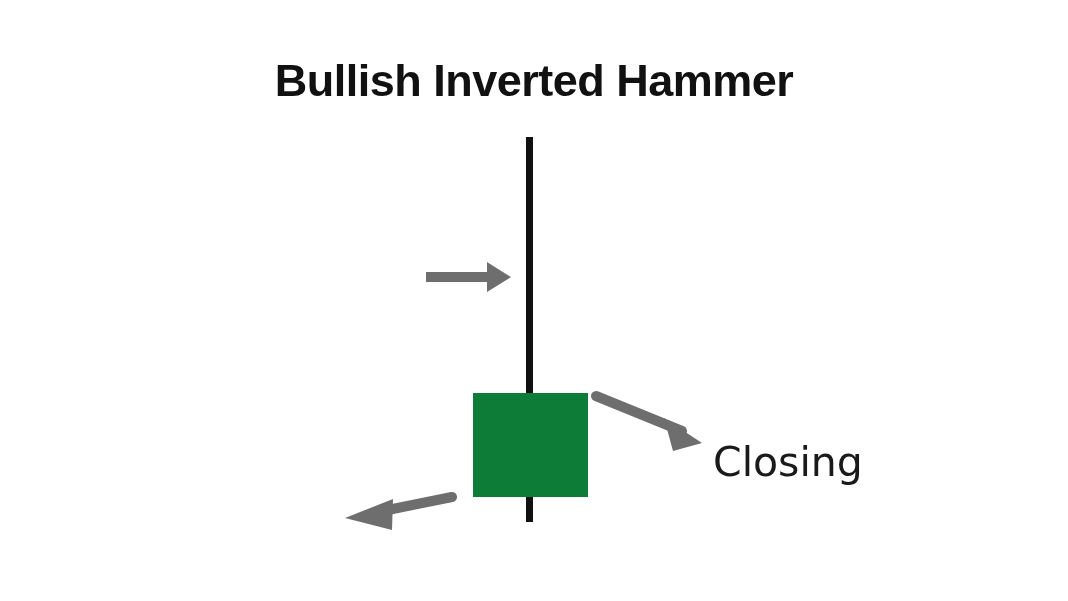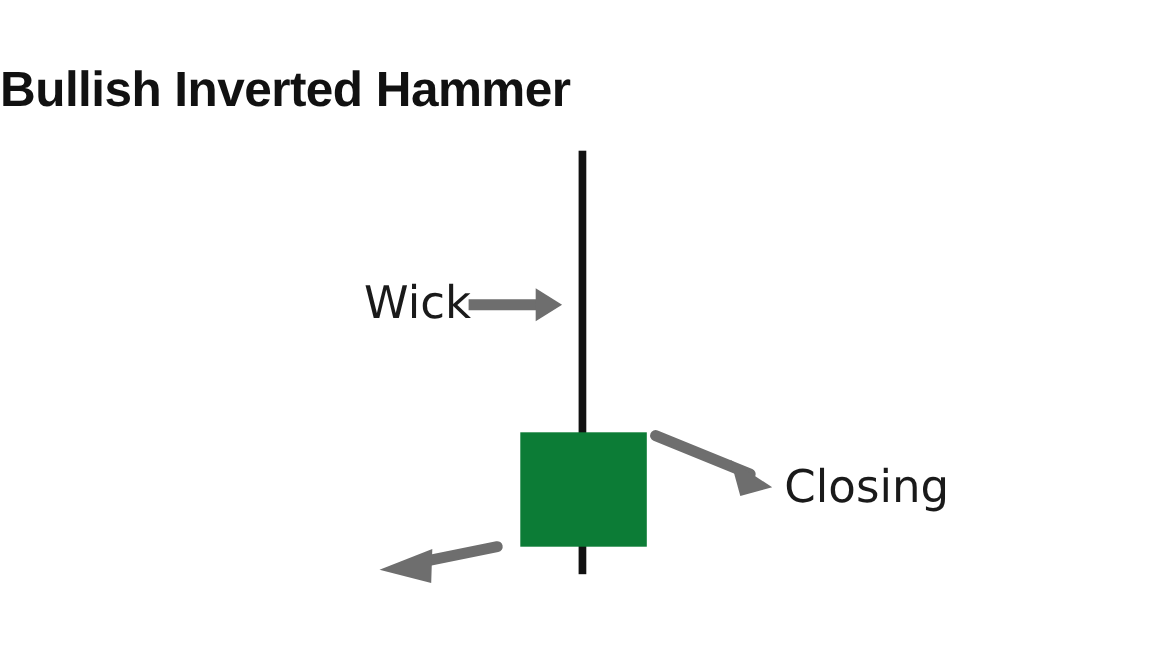--- a/index.html
+++ b/index.html
@@ -17,21 +17,21 @@
     background: #ffffff;
     overflow: hidden;
   }
 
   
   #chart-title {
     position: absolute;
     left: 0;
     top: 58px;
     width: 1068px;
-    text-align: left;
+    text-align: center;
     font-family: "Liberation Sans", sans-serif;
     font-weight: 700;
     font-size: 45px;
     letter-spacing: -0.5px;
     color: #111111;
     line-height: 1.0;
     white-space: nowrap;
   }
 
   
@@ -68,21 +68,21 @@
     color: #1a1a1a;
     line-height: 1.0;
     white-space: nowrap;
   }
   #label-wick {
     left: 331px;
     top: 255px;
   }
   #label-closing {
     left: 713px;
-    top: 422px;
+    top: 442px;
   }
   #label-opening {
     left: 182px;
     top: 495px;
   }
 
   
   #arrow-layer {
     position: absolute;
     left: 0;
@@ -115,18 +115,17 @@
       <line x1="596" y1="396" x2="682" y2="431" stroke="#6e6e6e" stroke-width="10" stroke-linecap="round"></line>
       <polygon points="664,418 702,443 673,451" fill="#6e6e6e"></polygon>
     </g>
 
     <g>
       <line x1="452" y1="497" x2="378" y2="512" stroke="#6e6e6e" stroke-width="10" stroke-linecap="round"></line>
       <polygon points="393,499 345,518 392,530" fill="#6e6e6e"></polygon>
     </g>
   </svg>
 
-  <div class="annotation-label" id="label-wick">Wick</div>
 
   <div class="annotation-label" id="label-closing">Closing</div>
 
 
 </div>
 
 </body></html>

